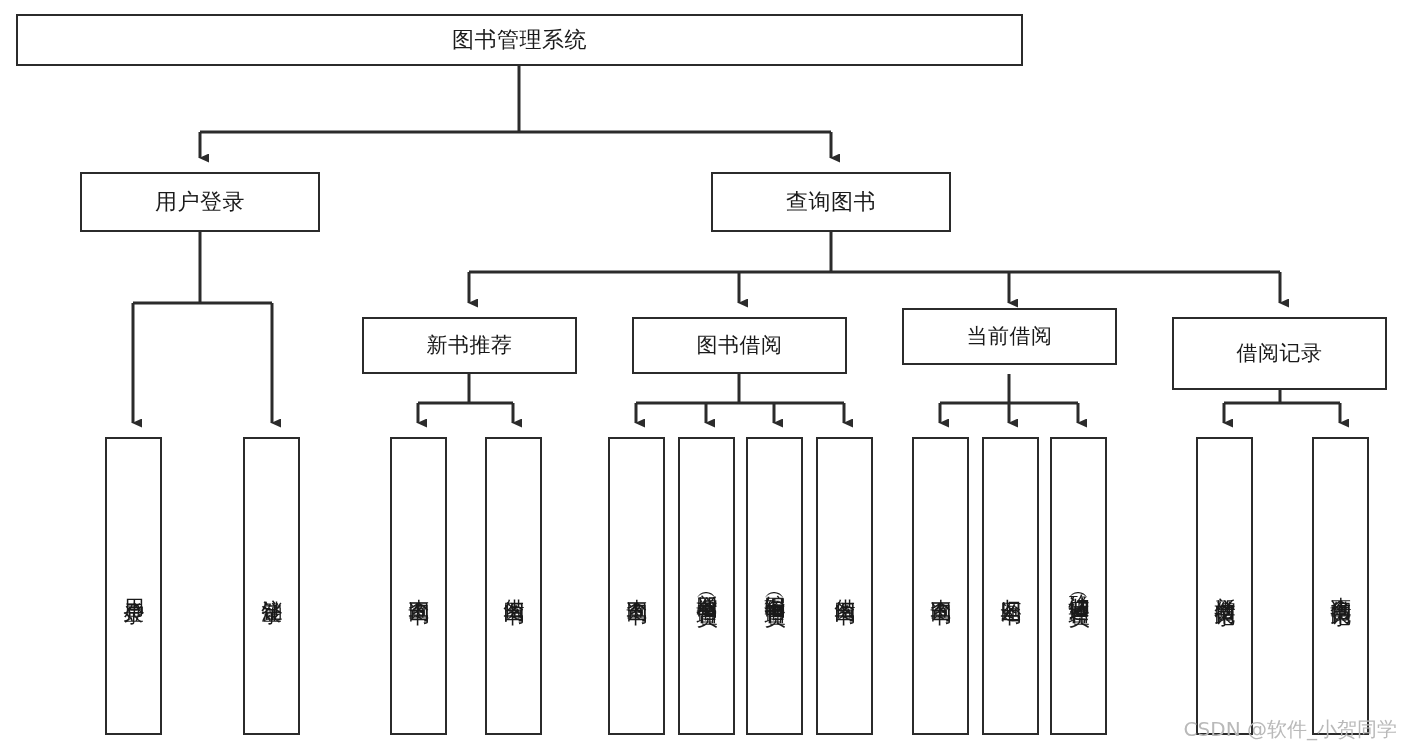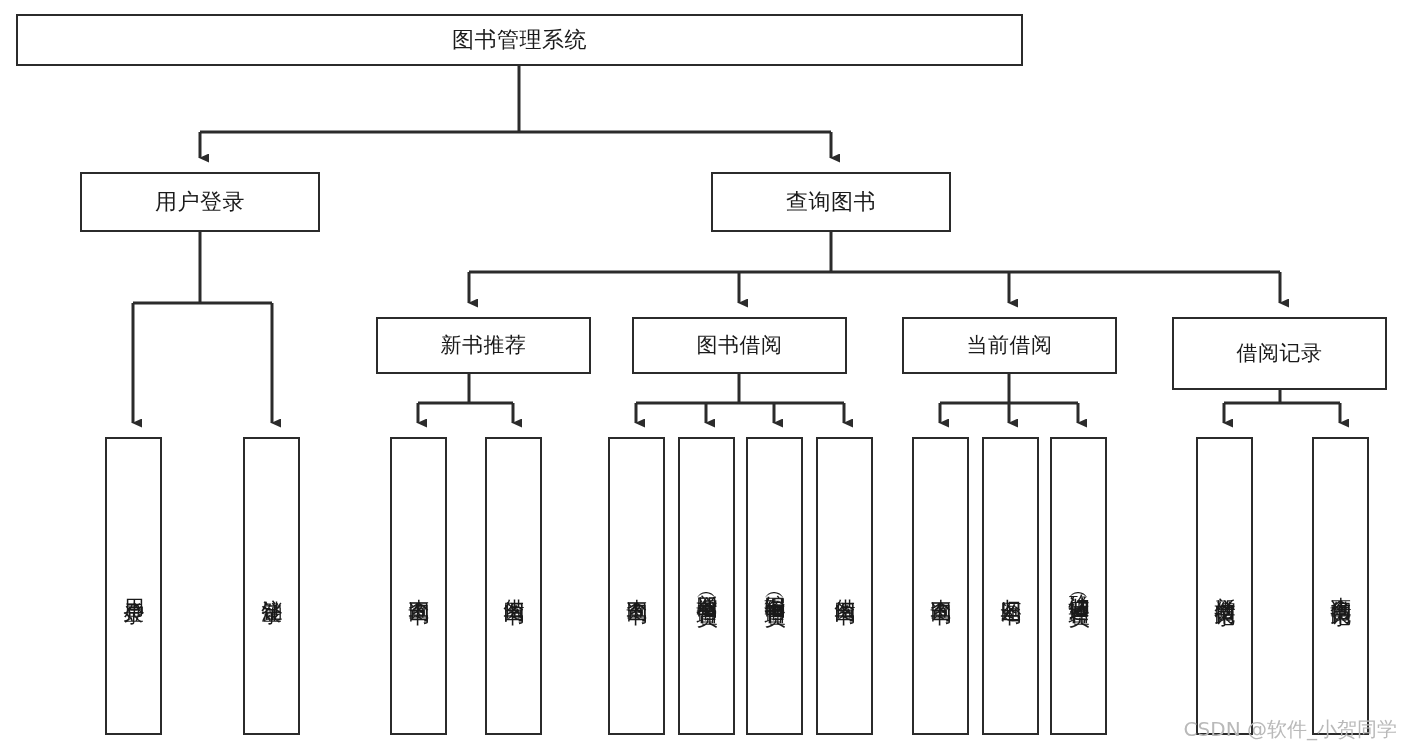--- a/index.html
+++ b/index.html
@@ -126,29 +126,29 @@
   </div>
 
   <div class="node-box level1" style="left:80px; top:172px; width:240px; height:60px;">
     <span class="node-label">用户登录</span>
   </div>
 
   <div class="node-box level1" style="left:711px; top:172px; width:240px; height:60px;">
     <span class="node-label">查询图书</span>
   </div>
 
-  <div class="node-box level2" style="left:376px; top:317px; width:215px; height:57px;">
+  <div class="node-box level2" style="left:362px; top:317px; width:215px; height:57px;">
     <span class="node-label">新书推荐</span>
   </div>
 
   <div class="node-box level2" style="left:632px; top:317px; width:215px; height:57px;">
     <span class="node-label">图书借阅</span>
   </div>
 
-  <div class="node-box level2" style="left:902px; top:317px; width:215px; height:57px;">
+  <div class="node-box level2" style="left:902px; top:308px; width:215px; height:57px;">
     <span class="node-label">当前借阅</span>
   </div>
 
   <div class="node-box level2" style="left:1172px; top:317px; width:215px; height:73px;">
     <span class="node-label">借阅记录</span>
   </div>
 
   <div class="node-box vertical" style="left:105px; top:437px; width:57px; height:298px;">
     <span class="node-label">用户登录</span>
   </div>

